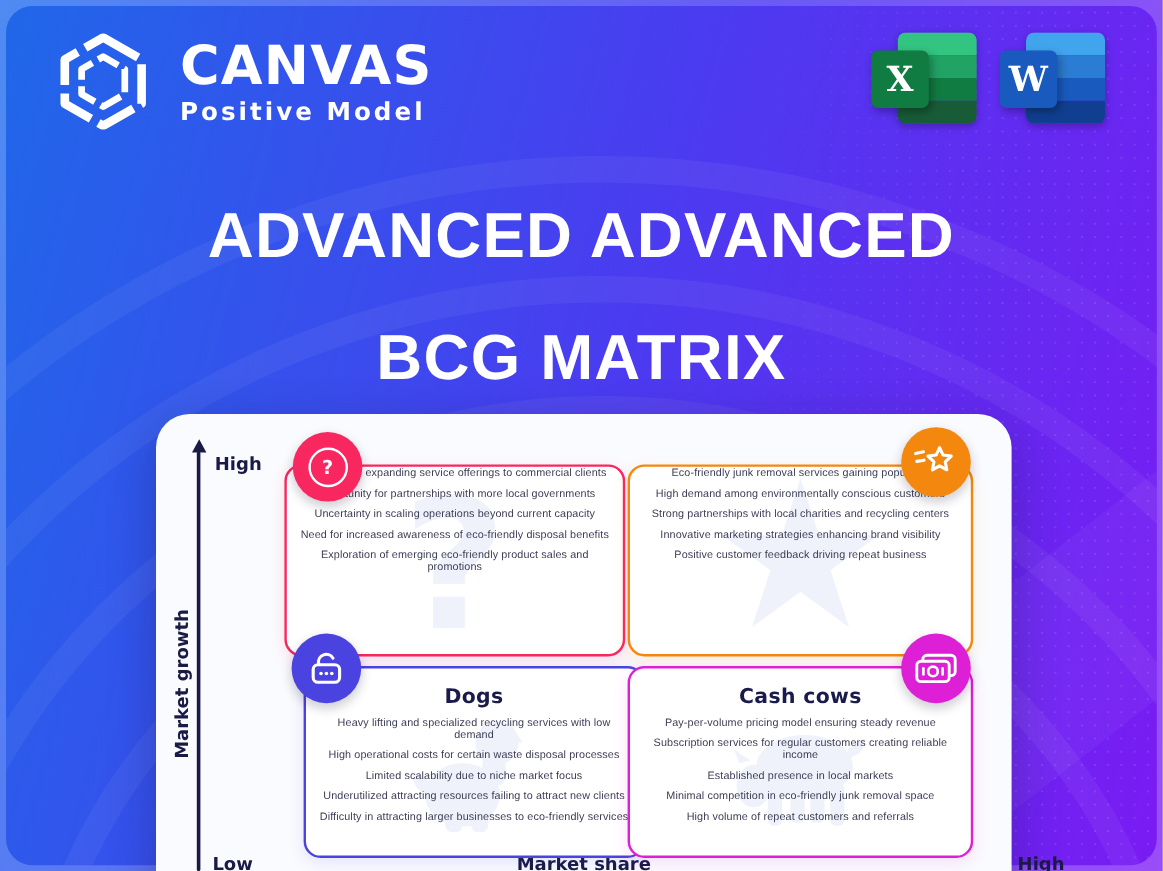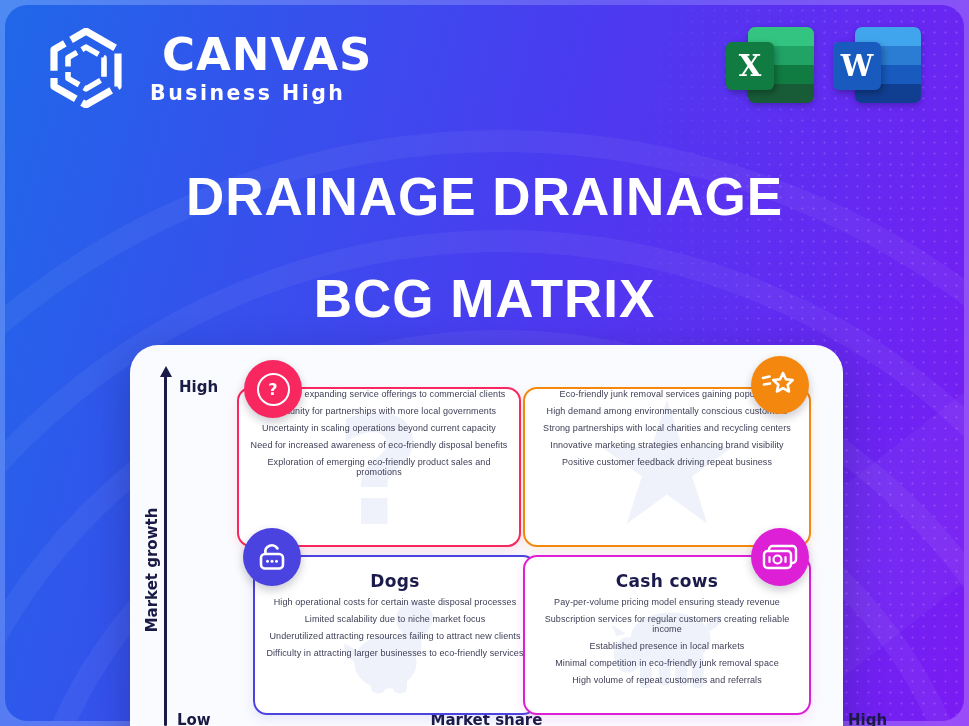--- a/index.html
+++ b/index.html
@@ -18,21 +18,21 @@
   .bg-dots{position:absolute;inset:5px;border-radius:22px;
         background-image:radial-gradient(rgba(255,255,255,0.12) 1.1px,transparent 1.2px);
         background-size:11px 11px;
         -webkit-mask-image:linear-gradient(100deg,transparent 58%,#000 78%);
         mask-image:linear-gradient(100deg,transparent 58%,#000 78%);}
 
   
   .brand{position:absolute;left:46px;top:28px;display:flex;align-items:center;z-index:5;}
   .brand-logo{width:80px;height:80px;}
   .brand-text{margin-left:24px;color:#fff;}
-  .brand-name{font-size:45px;font-weight:bold;letter-spacing:1px;line-height:1;margin-left:12px;}
+  .brand-name{font-size:45px;font-weight:bold;letter-spacing:1px;line-height:1;}
   .brand-tagline{font-size:20.5px;font-weight:bold;letter-spacing:2.5px;margin-top:4px;}
 
   
   .office-icon{position:absolute;top:27px;width:90px;height:78px;z-index:5;cursor:pointer;}
   .office-excel{left:726px;}
   .office-word{left:833px;}
   .office-back{position:absolute;left:22px;top:0;width:66px;height:76px;border-radius:7px;
         overflow:hidden;display:flex;flex-direction:column;box-shadow:0 2px 6px rgba(0,0,0,0.25);}
   .office-back div{flex:1;}
   .office-front{position:absolute;left:0;top:15px;width:48px;height:48px;border-radius:6px;
@@ -110,21 +110,21 @@
   </div>
   <div class="bg-dots"></div>
 
   <div class="brand">
     <svg class="brand-logo" viewBox="0 0 100 100">
       <polygon points="50,4 90,27 90,73 50,96 10,73 10,27" fill="none" stroke="#ffffff" stroke-width="9" stroke-dasharray="42 9" stroke-linejoin="round"></polygon>
       <polygon points="72.5,37 72.5,63 50,76 27.5,63 27.5,37 50,24" fill="none" stroke="#ffffff" stroke-width="7" stroke-dasharray="24 7" stroke-linejoin="round"></polygon>
     </svg>
     <div class="brand-text">
       <div class="brand-name">CANVAS</div>
-      <div class="brand-tagline">Business High</div>
+      <div class="brand-tagline">Positive Model</div>
     </div>
   </div>
 
   <div class="office-icon office-excel xl">
     <div class="office-back">
       <div class="b1"></div>
         <div class="b2"></div>
         <div class="b3"></div>
         <div class="b4"></div>
     </div>
@@ -133,21 +133,21 @@
   <div class="office-icon office-word wd">
     <div class="office-back">
       <div class="b1"></div>
         <div class="b2"></div>
         <div class="b3"></div>
         <div class="b4"></div>
     </div>
     <div class="office-front">W</div>
   </div>
 
-  <div class="main-title title-line1">DRAINAGE DRAINAGE</div>
+  <div class="main-title title-line1">ADVANCED ADVANCED</div>
   <div class="main-title title-line2">BCG MATRIX</div>
 
   <div class="card">
 
     <div class="y-axis-arrow"></div>
     <div class="y-axis-line"></div>
     <div class="axis-label y-high">High</div>
     <div class="axis-label y-title">Market growth</div>
     <div class="axis-label y-low">Low</div>
 
@@ -186,20 +186,21 @@
             <circle cx="66" cy="26" r="15"></circle>
             <polygon points="74,10 84,26 70,24"></polygon>
             <polygon points="56,12 52,28 66,22"></polygon>
             <rect x="56" y="30" width="16" height="26" rx="7"></rect>
             <path d="M18 62 Q6 58 8 46 Q14 50 22 54 Z"></path>
           </g>
         </svg>
       </div>
       <h2 class="quad-title">Dogs</h2>
       <div class="bullets">
+          <div class="bullet">Heavy lifting and specialized recycling services with low demand</div>
           <div class="bullet">High operational costs for certain waste disposal processes</div>
           <div class="bullet">Limited scalability due to niche market focus</div>
           <div class="bullet">Underutilized attracting resources failing to attract new clients</div>
           <div class="bullet">Difficulty in attracting larger businesses to eco-friendly services</div>
         </div>
     </section>
 
     <section class="quad q-cc">
       <div class="watermark wm-svg">
         <svg width="130" height="110" viewBox="0 0 110 90">

